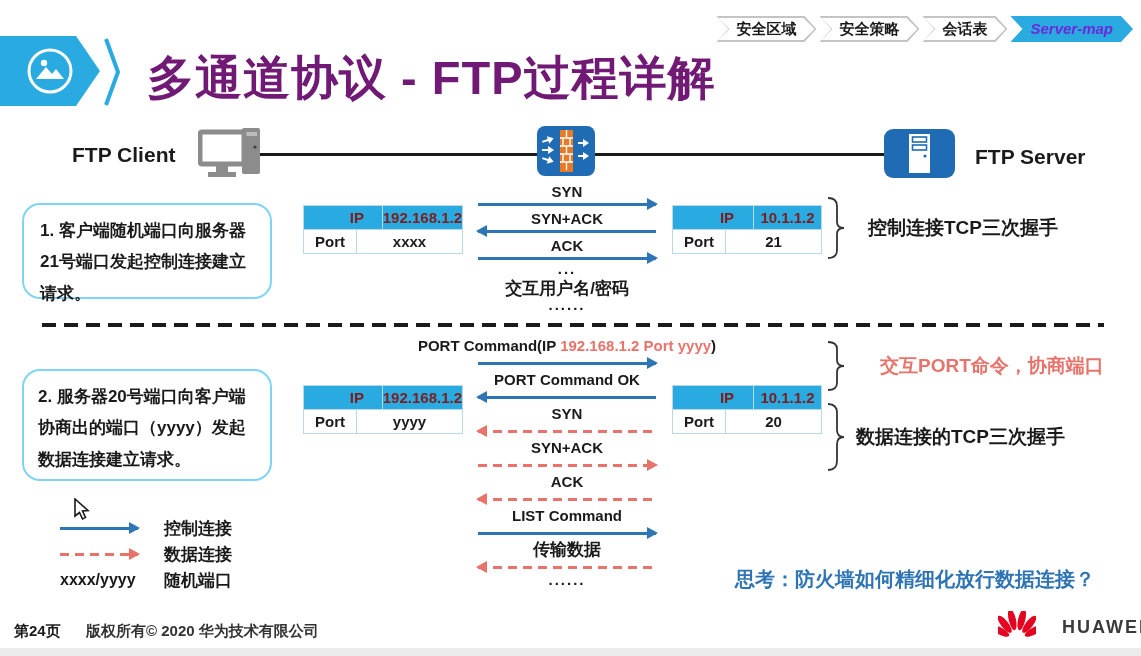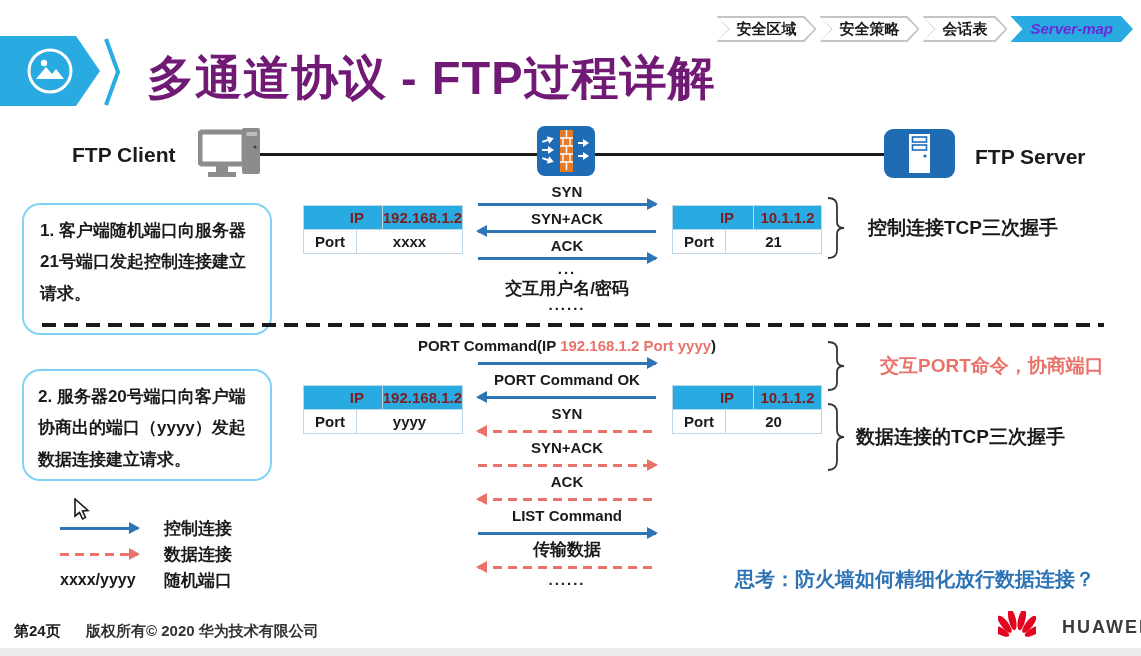--- a/index.html
+++ b/index.html
@@ -30,21 +30,21 @@
   .net-line{position:absolute;left:256px;top:153px;width:632px;height:3px;background:#1a1a1a;}
   .client-label{position:absolute;left:72px;top:143px;font-size:21px;font-weight:bold;}
   .server-label{position:absolute;left:975px;top:145px;font-size:21px;font-weight:bold;}
   .pc-icon{position:absolute;left:198px;top:126px;}
   .fw-icon{position:absolute;left:537px;top:126px;}
   .srv-icon{position:absolute;left:884px;top:129px;}
 
   
   .note-box{position:absolute;left:22px;width:250px;border:2px solid #7fd4f5;border-radius:18px;
     padding:10px 14px;font-size:17px;font-weight:bold;line-height:1.85;box-sizing:border-box;}
-  .note-1{top:203px;height:132px;padding-left:16px;}
+  .note-1{top:203px;height:96px;padding-left:16px;}
   .note-2{top:369px;height:112px;}
 
   
   .iptable{position:absolute;width:158px;border:1px solid #b9d8e8;font-size:15px;}
   .iptable .row{display:flex;height:23px;line-height:23px;}
   .iptable .row.head{background:#29abe2;color:#7f1d1d;padding-left:28px;}
   .iptable .row.body{background:#fff;border-top:1px solid #b9d8e8;}
   .iptable .k{width:52px;text-align:center;font-weight:bold;border-right:1px solid #b9d8e8;}
   .iptable .v{flex:1;text-align:center;font-weight:bold;}
   .t1c{left:303px;top:205px;} .t1s{left:672px;top:205px;width:148px;}

